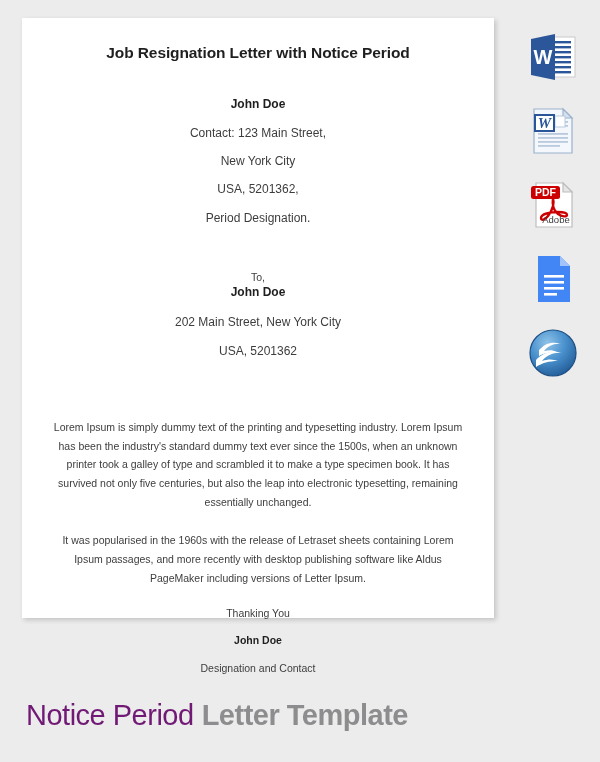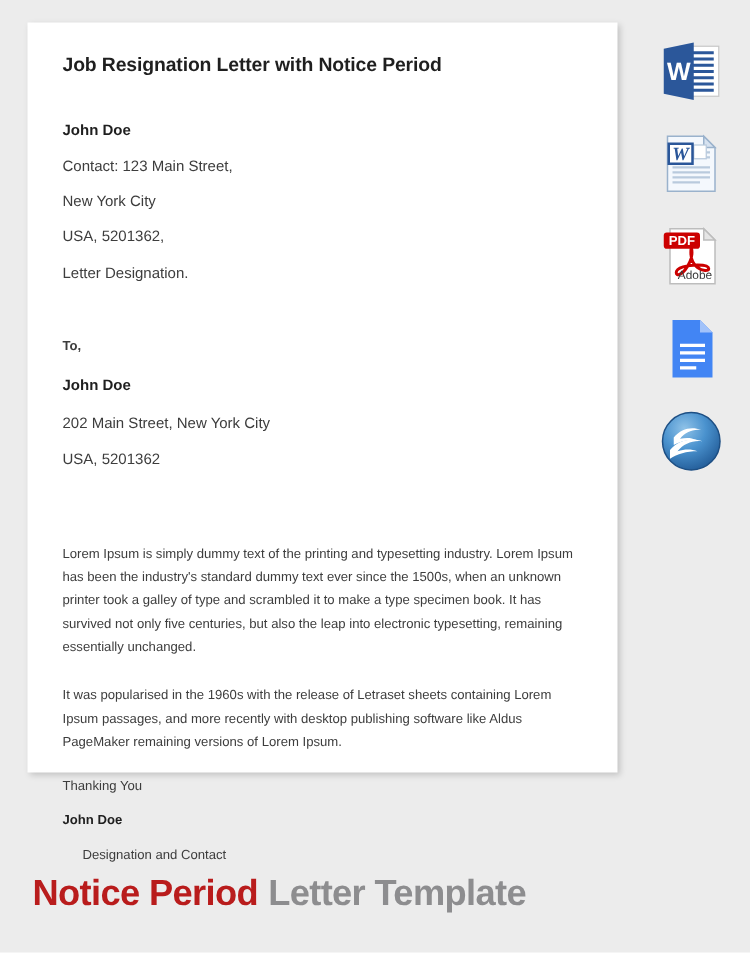--- a/index.html
+++ b/index.html
@@ -19,20 +19,21 @@
   .page {
     position: absolute;
     left: 22px;
     top: 18px;
     width: 472px;
     height: 600px;
     background: #ffffff;
     box-shadow: 2px 2px 5px rgba(0,0,0,0.18);
     box-sizing: border-box;
     padding: 26px 28px 0 28px;
+    text-align: center;
   }
 
   .doc-title {
     font-size: 15.5px;
     font-weight: bold;
     color: #1f1f1f;
     letter-spacing: -0.1px;
     margin: 0 0 34px 0;
     line-height: 1.2;
   }
@@ -50,22 +51,21 @@
     margin: 0 0 14px 0;
     line-height: 1.2;
   }
 
   .block-gap-lg { height: 32px; }
   .block-gap-md { height: 30px; }
 
   .to-label {
     font-size: 10.5px;
     color: #3d3d3d;
-    margin: 0 0 18px 0;
-    font-weight: bold;
+    margin: 0 0 2px 0;
   }
 
   .recipient-name {
     font-size: 12px;
     font-weight: bold;
     color: #1f1f1f;
     margin: 0 0 16px 0;
   }
 
   .body-para {
@@ -98,22 +98,22 @@
   
   .caption {
     position: absolute;
     left: 26px;
     top: 700px;
     font-size: 29px;
     line-height: 1.1;
     white-space: nowrap;
   }
   .caption-strong {
-    font-weight: bold;
-    color: #b91c1c;
+    font-weight: normal;
+    color: #701a75;
     letter-spacing: -0.5px;
   }
   .caption-light {
     font-weight: bold;
     color: #8d8d8f;
     letter-spacing: -0.5px;
   }
 
   
   .icon-rail {
@@ -136,37 +136,37 @@
 
 <div class="page">
 
   <h1 class="doc-title">Job Resignation Letter with Notice Period</h1>
 
   <div>
     <div class="sender-name">John Doe</div>
     <div class="addr-line">Contact: 123 Main Street,</div>
     <div class="addr-line">New York City</div>
     <div class="addr-line">USA, 5201362,</div>
-    <div class="addr-line">Letter Designation.</div>
+    <div class="addr-line">Period Designation.</div>
   </div>
 
   <div class="block-gap-lg"></div>
 
   <div>
     <div class="to-label">To,</div>
     <div class="recipient-name">John Doe</div>
     <div class="addr-line">202 Main Street, New York City</div>
     <div class="addr-line">USA, 5201362</div>
   </div>
 
   <div class="block-gap-md"></div>
 
   <div>
     <p class="body-para">Lorem Ipsum is simply dummy text of the printing and typesetting industry. Lorem Ipsum has been the industry's standard dummy text ever since the 1500s, when an unknown printer took a galley of type and scrambled it to make a type specimen book. It has survived not only five centuries, but also the leap into electronic typesetting, remaining essentially unchanged.</p>
-    <p class="body-para">It was popularised in the 1960s with the release of Letraset sheets containing Lorem Ipsum passages, and more recently with desktop publishing software like Aldus PageMaker remaining versions of Lorem Ipsum.</p>
+    <p class="body-para">It was popularised in the 1960s with the release of Letraset sheets containing Lorem Ipsum passages, and more recently with desktop publishing software like Aldus PageMaker including versions of Letter Ipsum.</p>
   </div>
 
   <div>
     <div class="closing-thanks">Thanking You</div>
     <div class="closing-name">John Doe</div>
     <div class="closing-designation">Designation and Contact</div>
   </div>
 
 </div>
 

